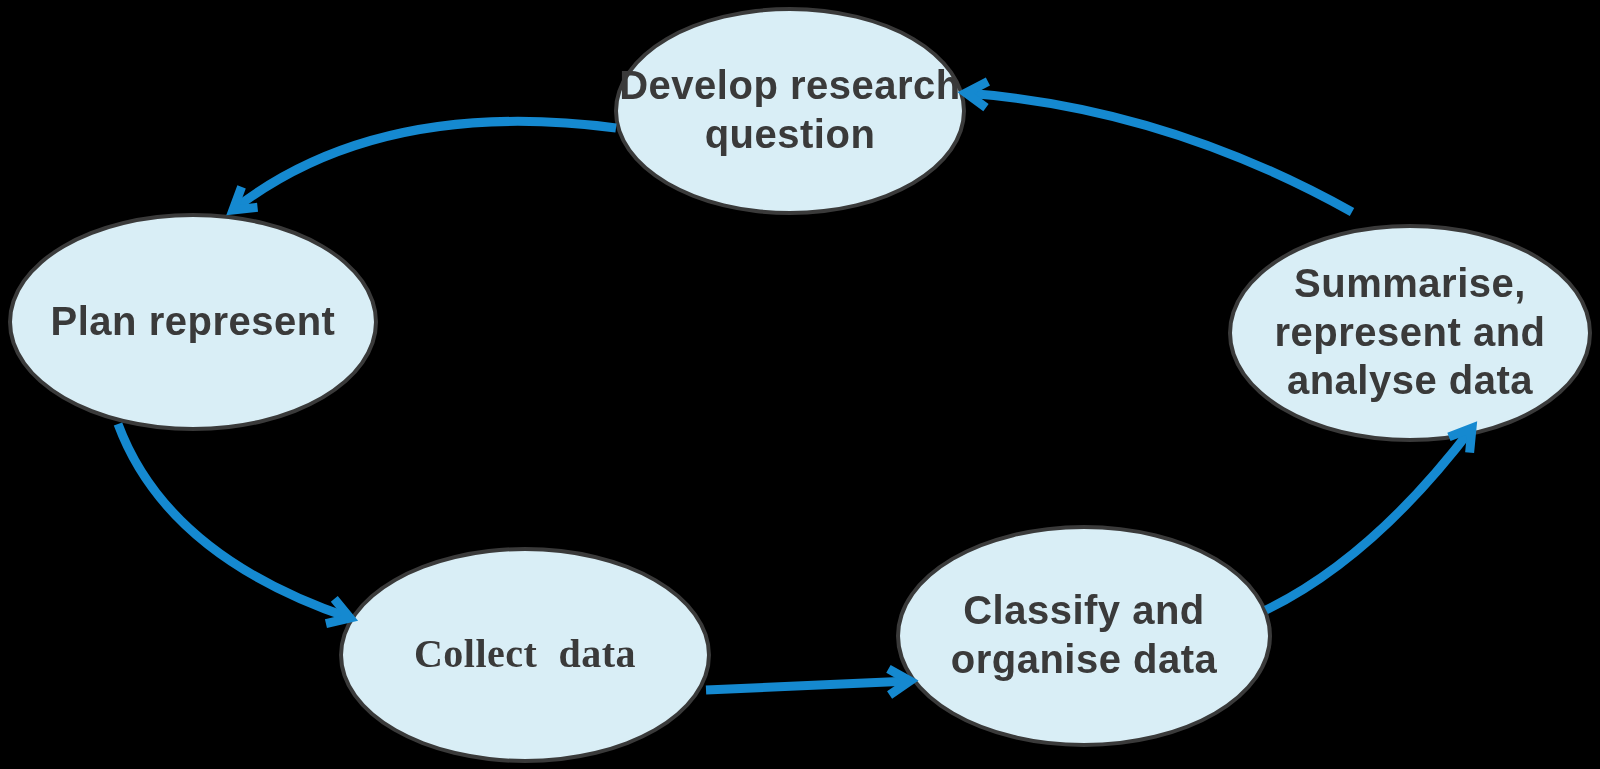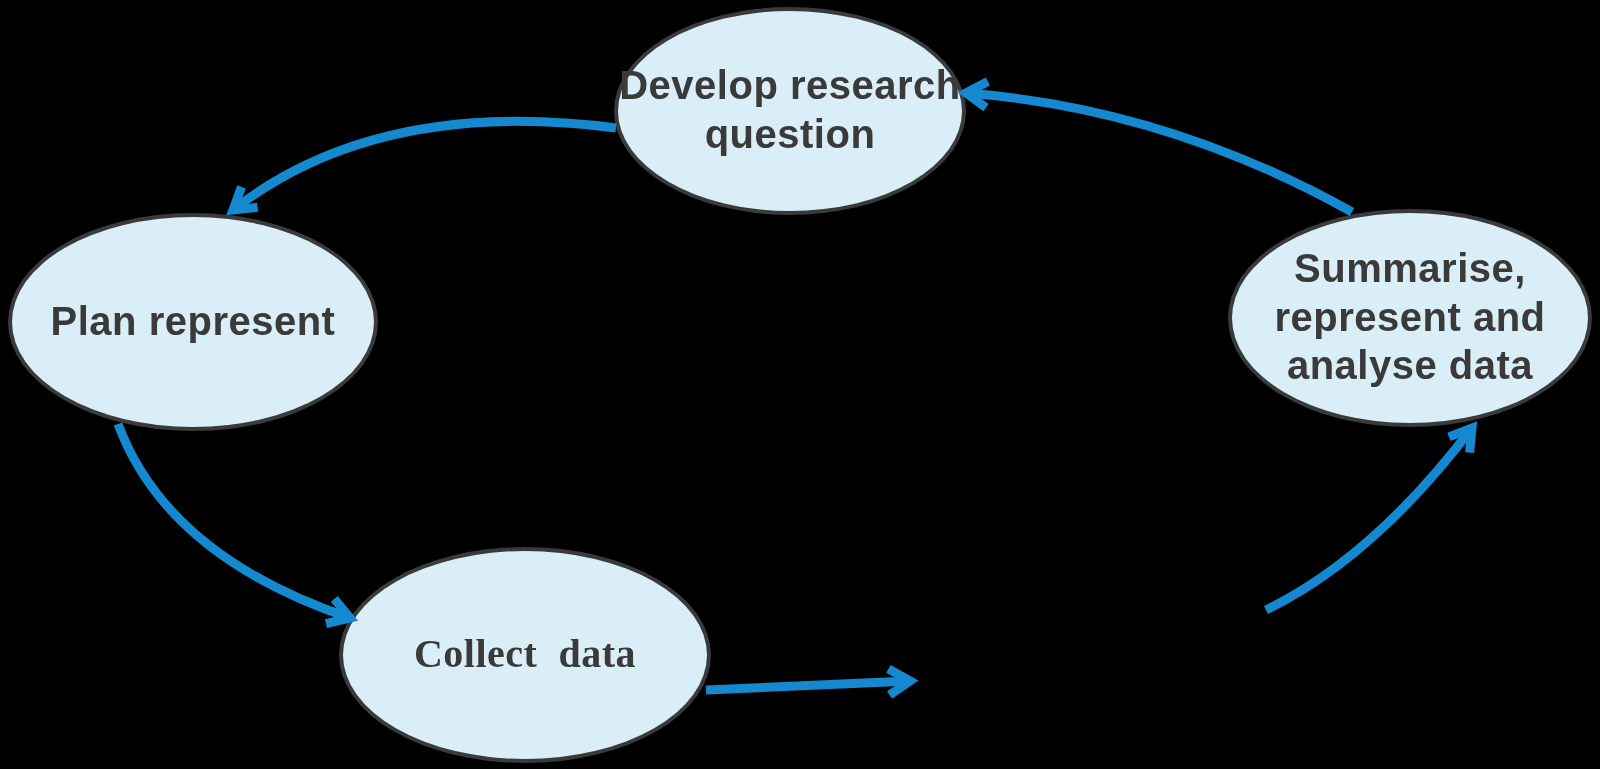--- a/index.html
+++ b/index.html
@@ -42,21 +42,21 @@
     font-weight: 700;
     line-height: 1.22;
     color: #3a3a3a;
     letter-spacing: 0.5px;
     padding-bottom: 2px;
   }
   .node-develop   { left: 614px;  top: 7px;   width: 352px; height: 208px; }
   .node-plan      { left: 8px;    top: 213px; width: 370px; height: 218px; }
   .node-collect   { left: 339px;  top: 547px; width: 372px; height: 216px; font-family: Liberation Serif, serif; }
   .node-classify  { left: 896px;  top: 525px; width: 376px; height: 222px; }
-  .node-summarise { left: 1228px; top: 209px; width: 364px; height: 218px; }
+  .node-summarise { left: 1228px; top: 224px; width: 364px; height: 218px; }
   .edge {
     fill: none;
     stroke-width: 9px;
     stroke-linecap: butt;
   }
 </style>
 </head>
 <body>
 
 <div class="stage">
@@ -67,20 +67,24 @@
   </div>
 
   <div class="node node-plan">
     <span class="label">Plan represent</span>
   </div>
 
   <div class="node node-collect">
     <span class="label">Collect  data</span>
   </div>
 
+  <div class="node node-classify">
+    <span class="label">Classify and
+organise data</span>
+  </div>
 
   <div class="node node-summarise">
     <span class="label">Summarise,
 represent and
 analyse data</span>
   </div>
 
   <svg class="arrow-layer" viewBox="0 0 1600 769" xmlns="http://www.w3.org/2000/svg">
     <defs>
       <marker id="ah" viewBox="0 0 40 40" markerWidth="40" markerHeight="40" refX="28" refY="20" orient="auto" markerUnits="userSpaceOnUse">

